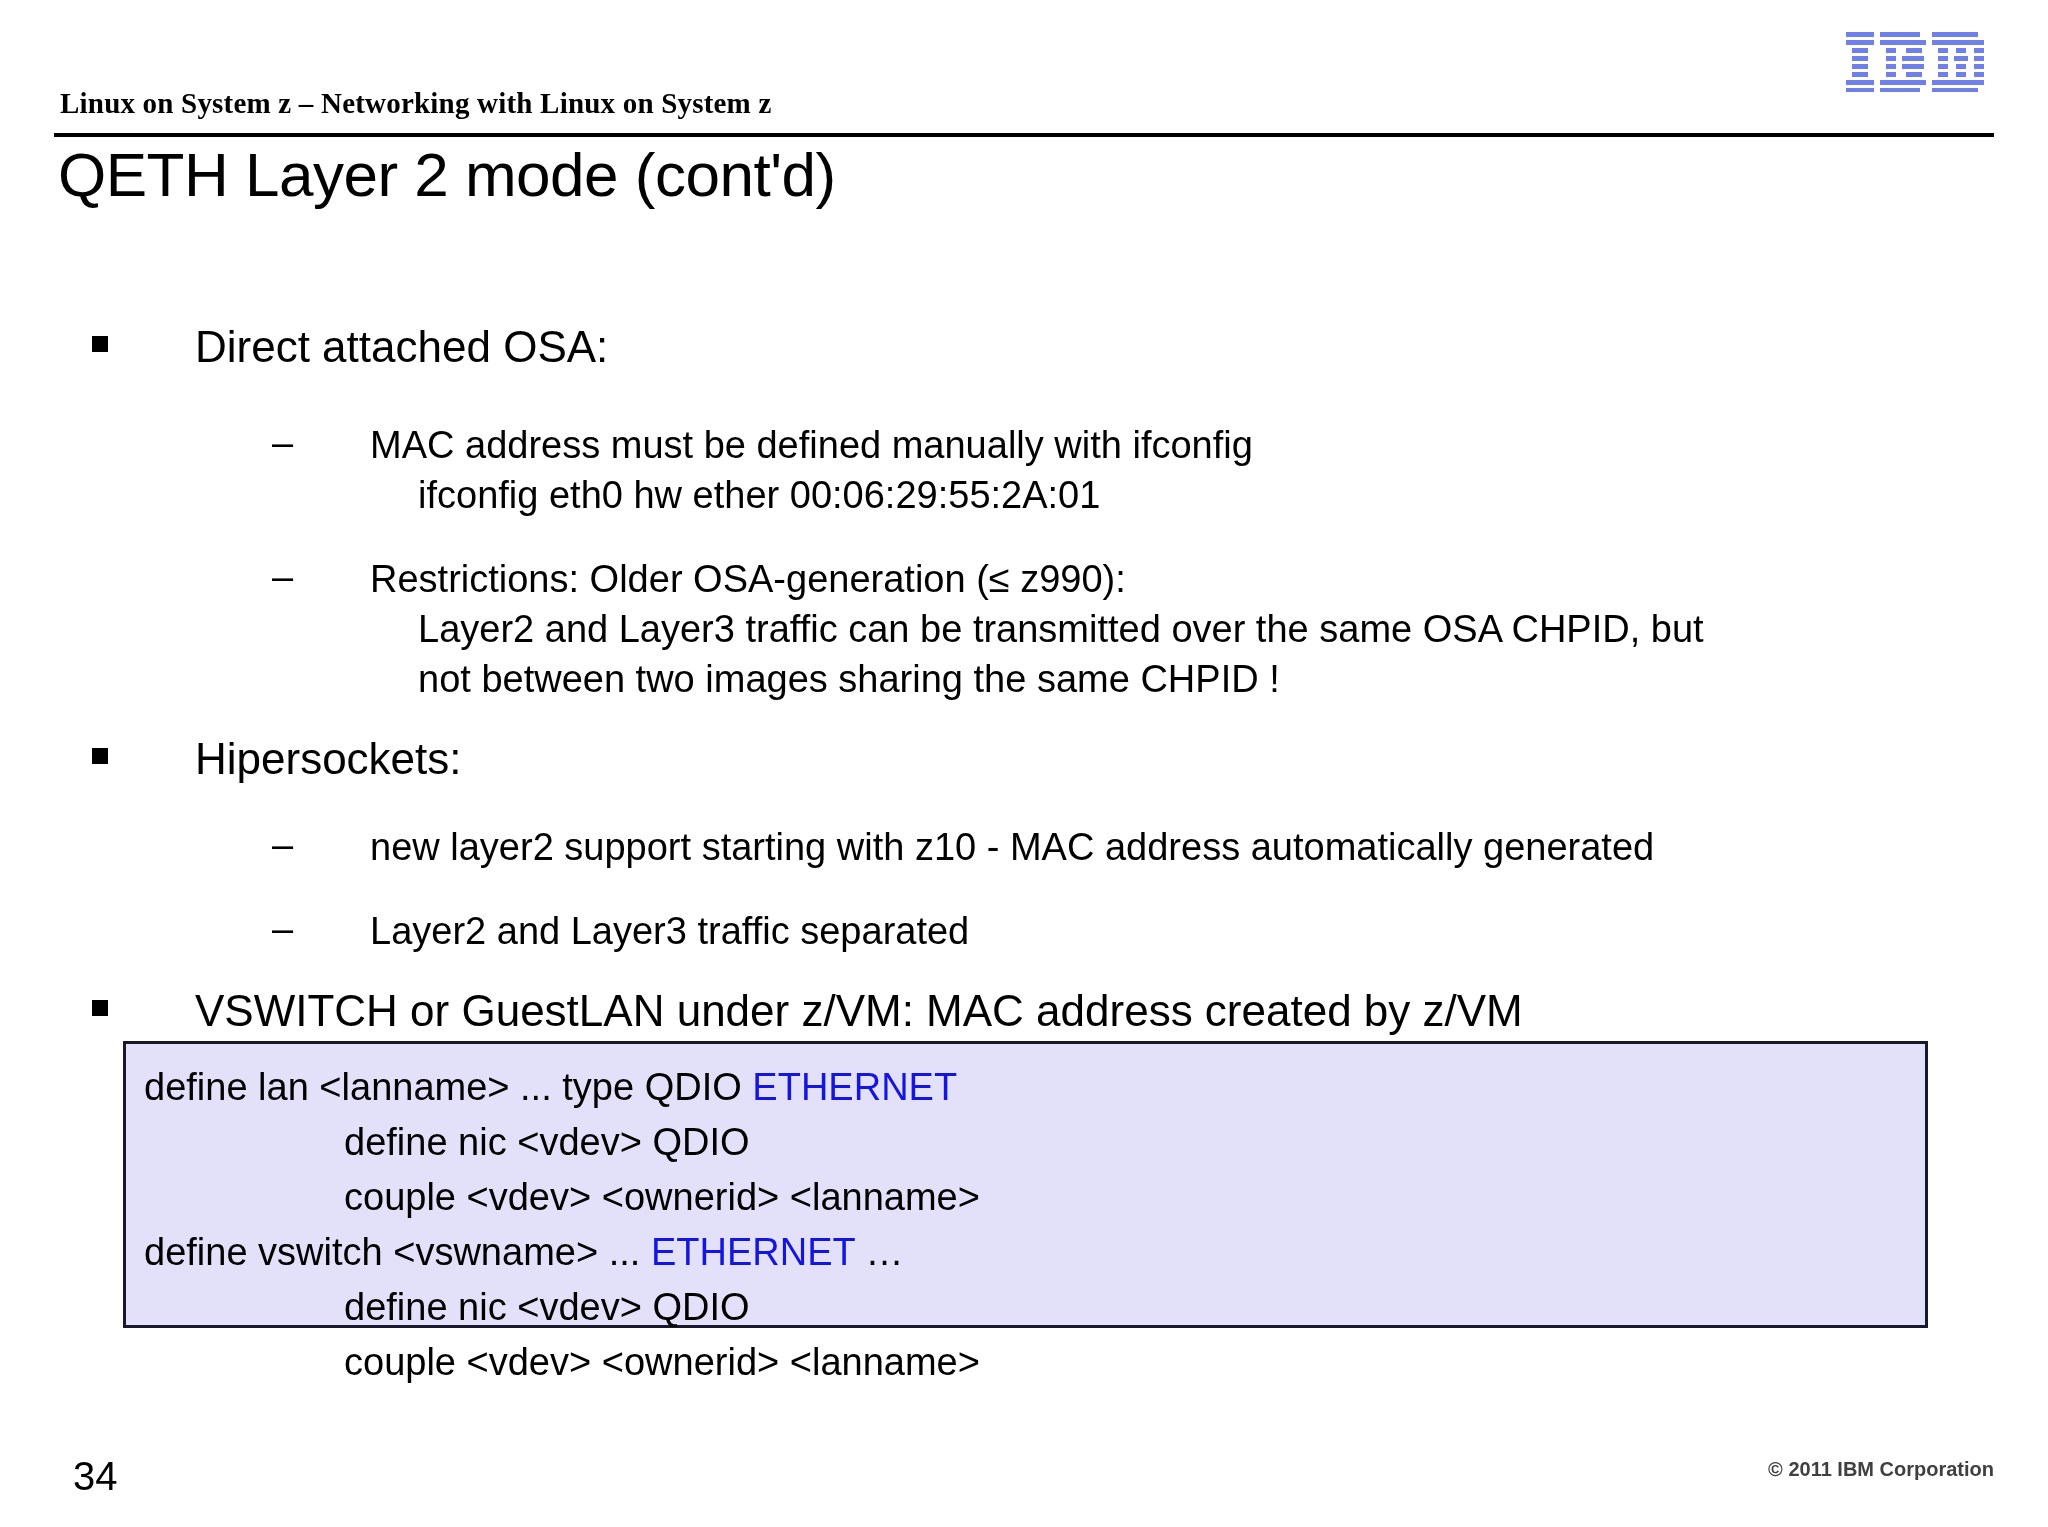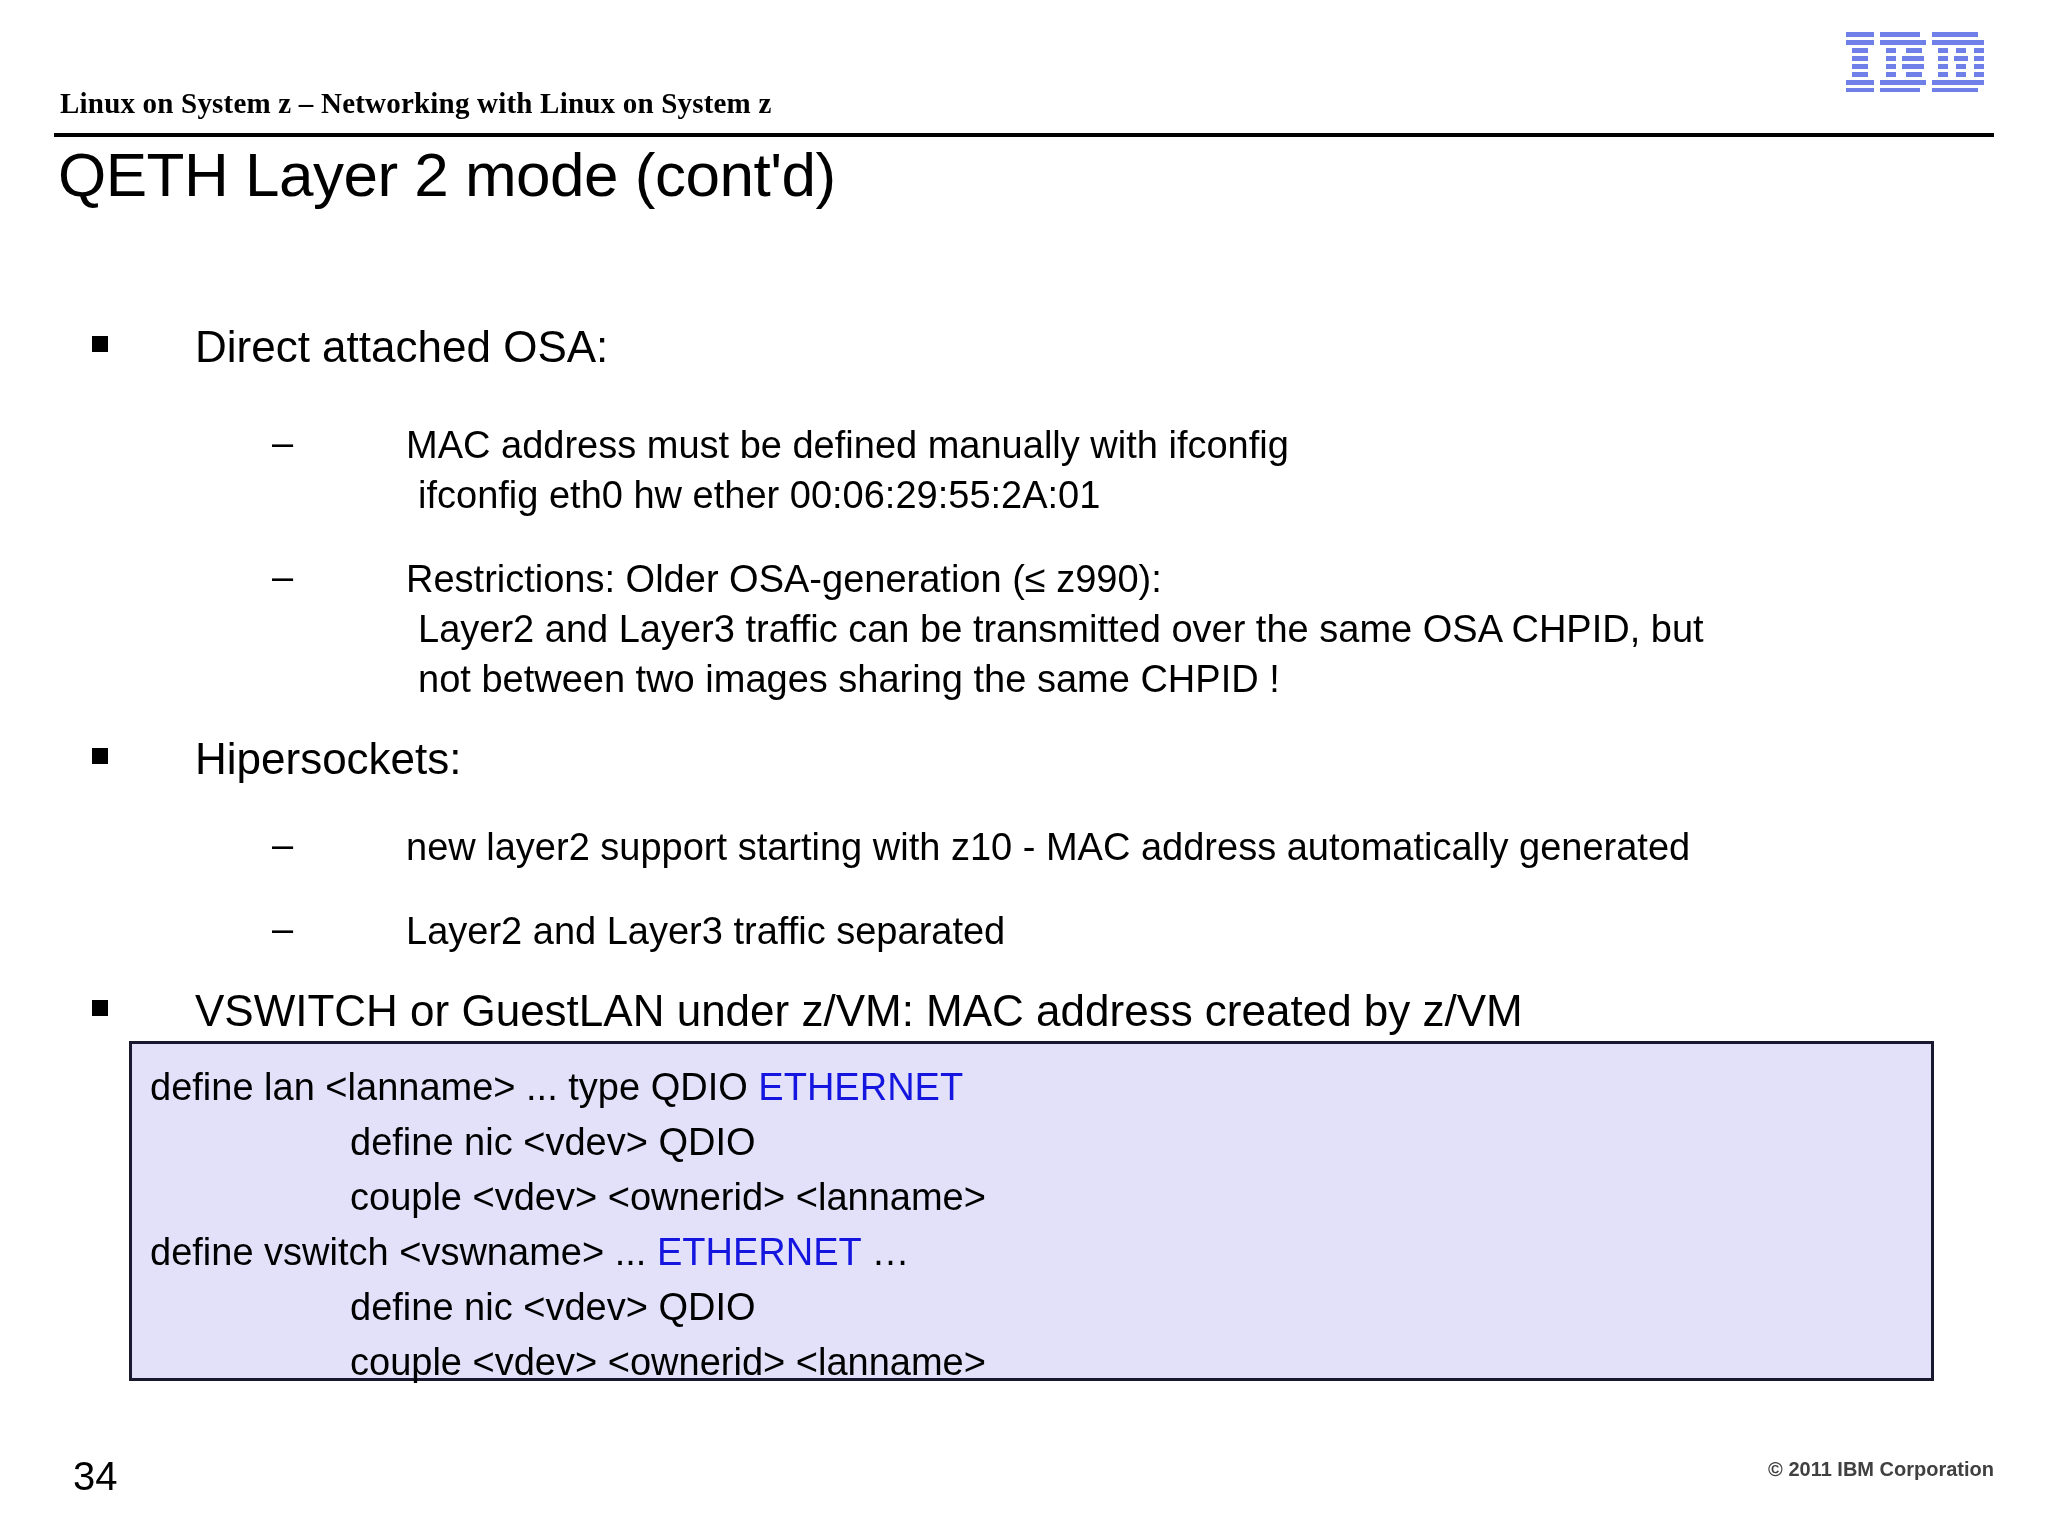--- a/index.html
+++ b/index.html
@@ -100,38 +100,38 @@
     color: #000;
   }
   .l2 .marker {
     position: absolute;
     left: 272px;
     top: -2px;
     font-size: 38px;
     line-height: 50px;
     color: #000;
   }
-  .l2-text { display: block; margin-left: 36px; }
+  .l2-text { display: block; }
   .l3-text {
     display: block;
     padding-left: 48px;
     font-size: 38px;
     line-height: 50px;
   }
   .sp-26 { height: 26px; }
   .sp-34 { height: 34px; }
   .sp-44 { height: 44px; }
 
   
   .codebox {
     position: absolute;
-    left: 129px;
+    left: 123px;
     top: 1041px;
     width: 1805px;
-    height: 340px;
+    height: 287px;
     background: #e3e1fa;
     border: 3px solid #18182e;
     box-sizing: border-box;
   }
   .codebox-inner {
     padding: 16px 0 0 18px;
   }
   .code-line {
     font-size: 38px;
     line-height: 55px;

